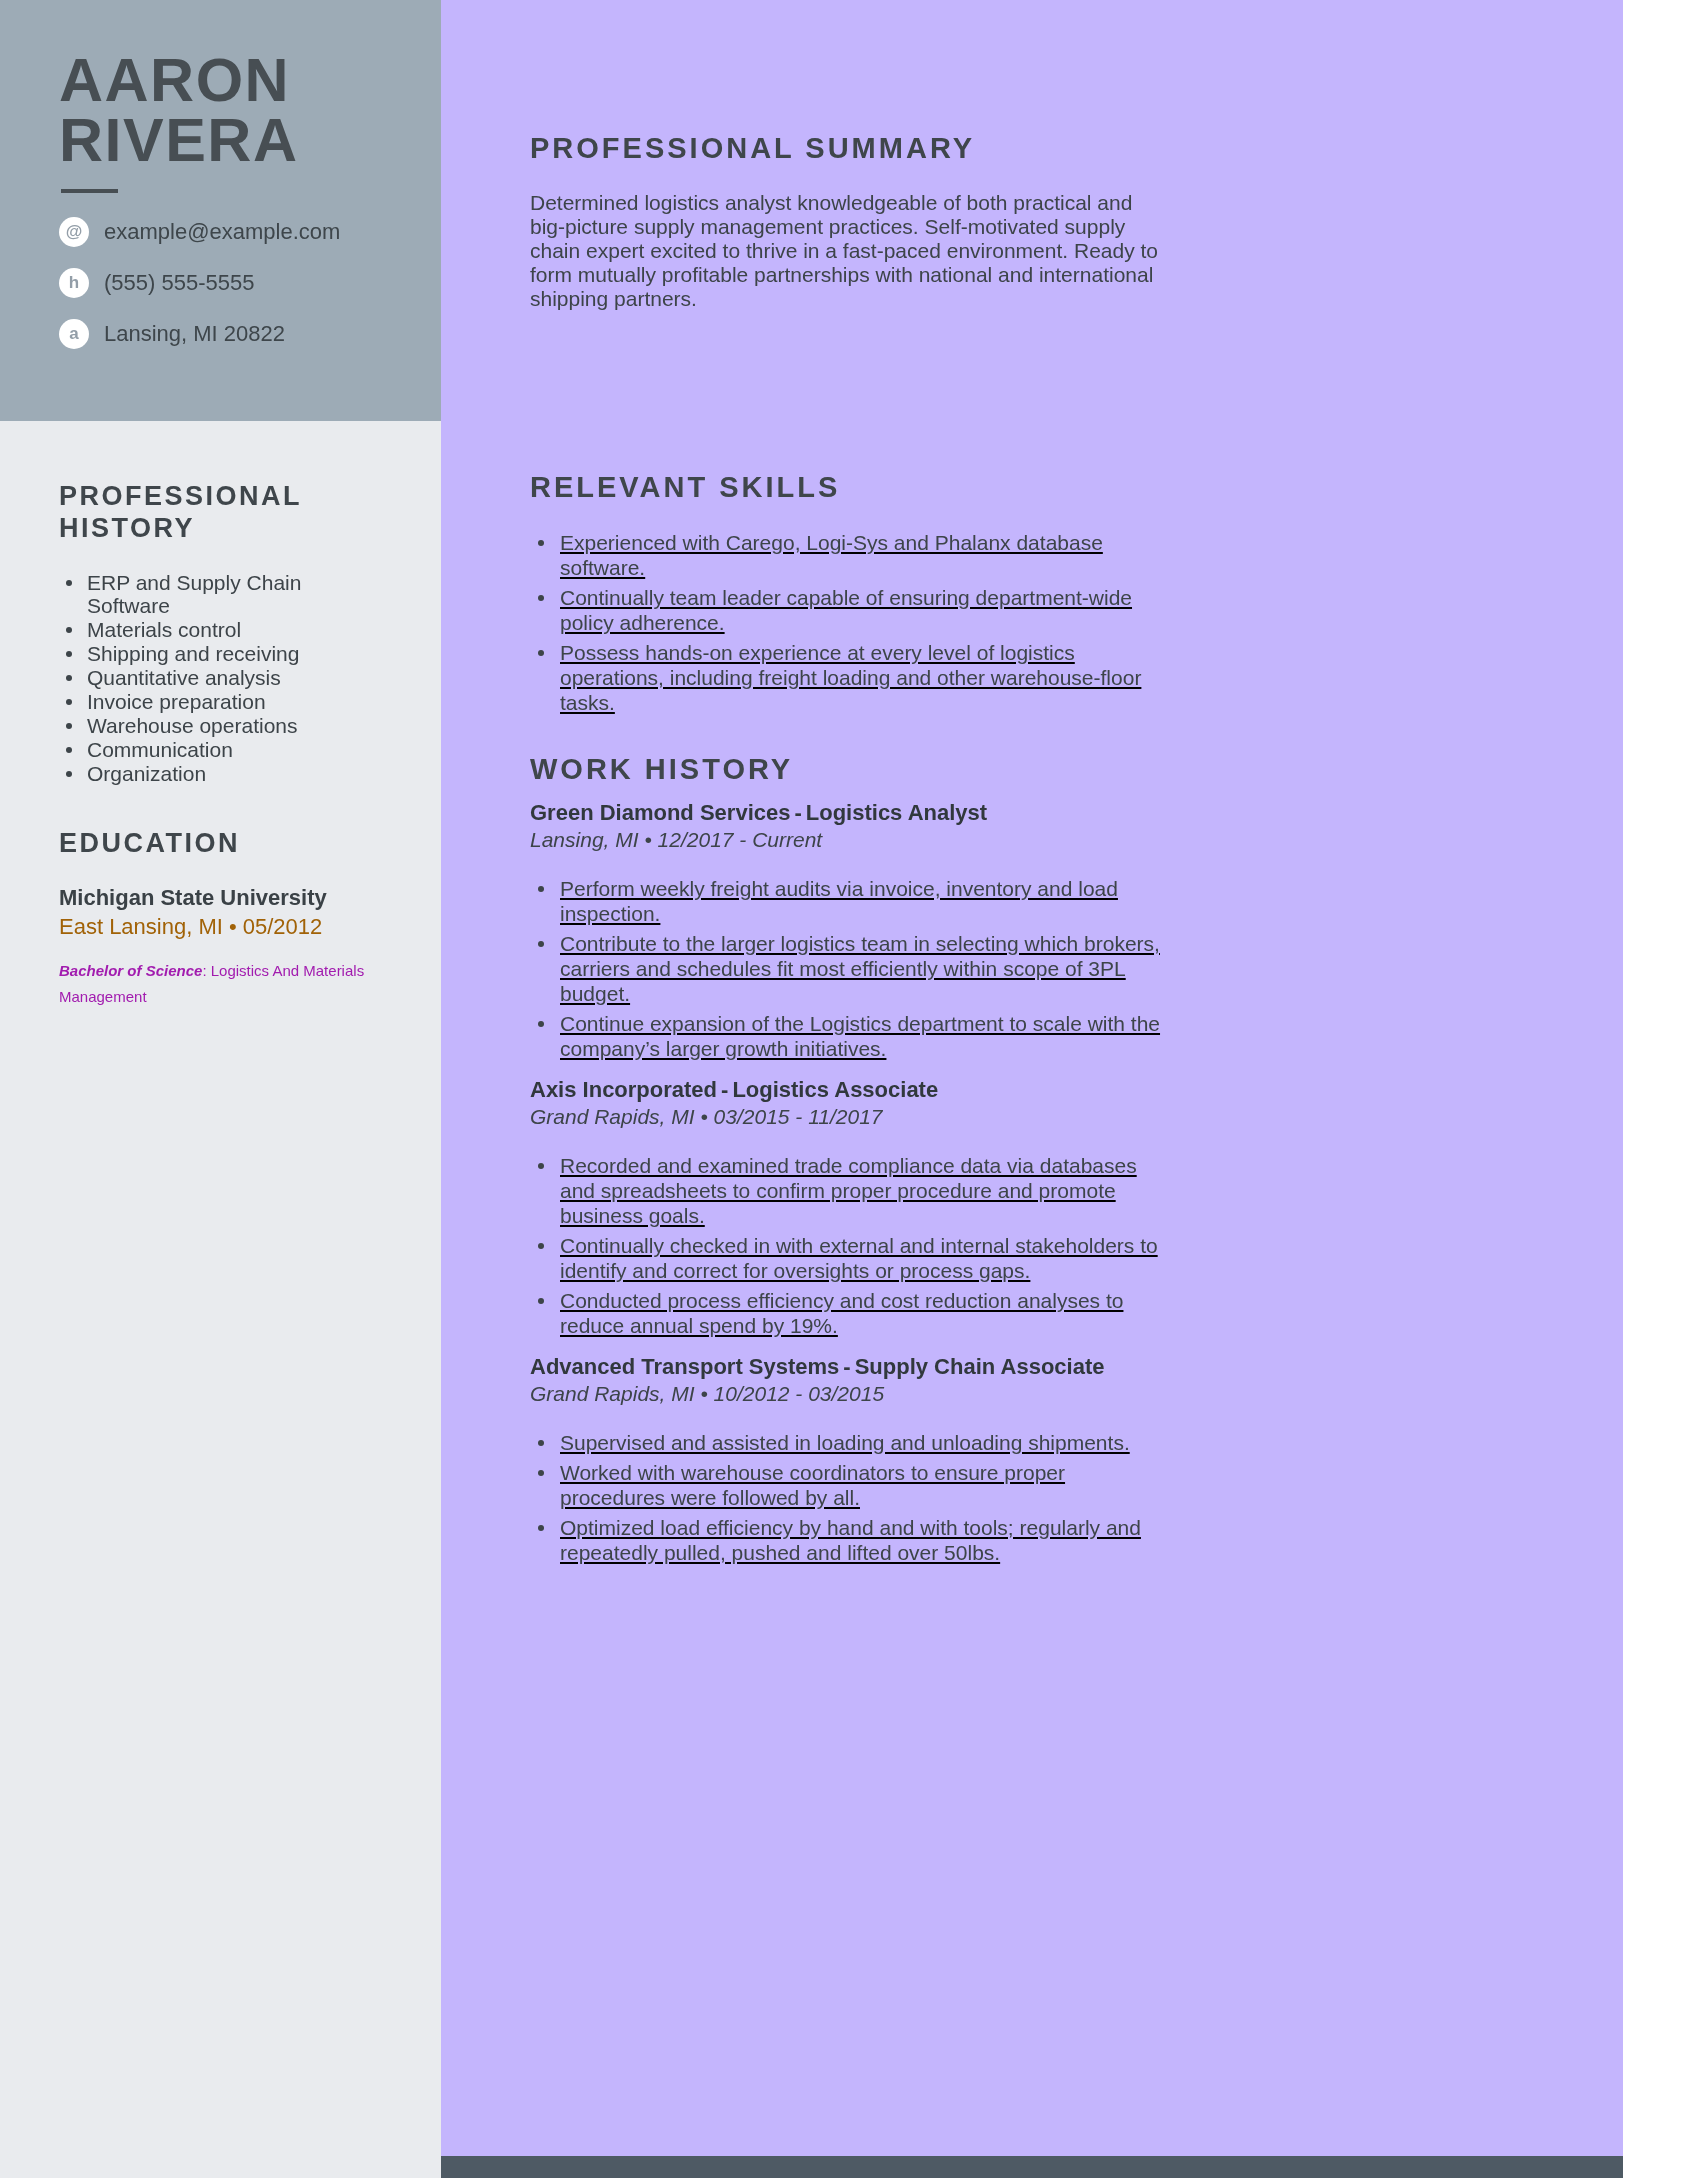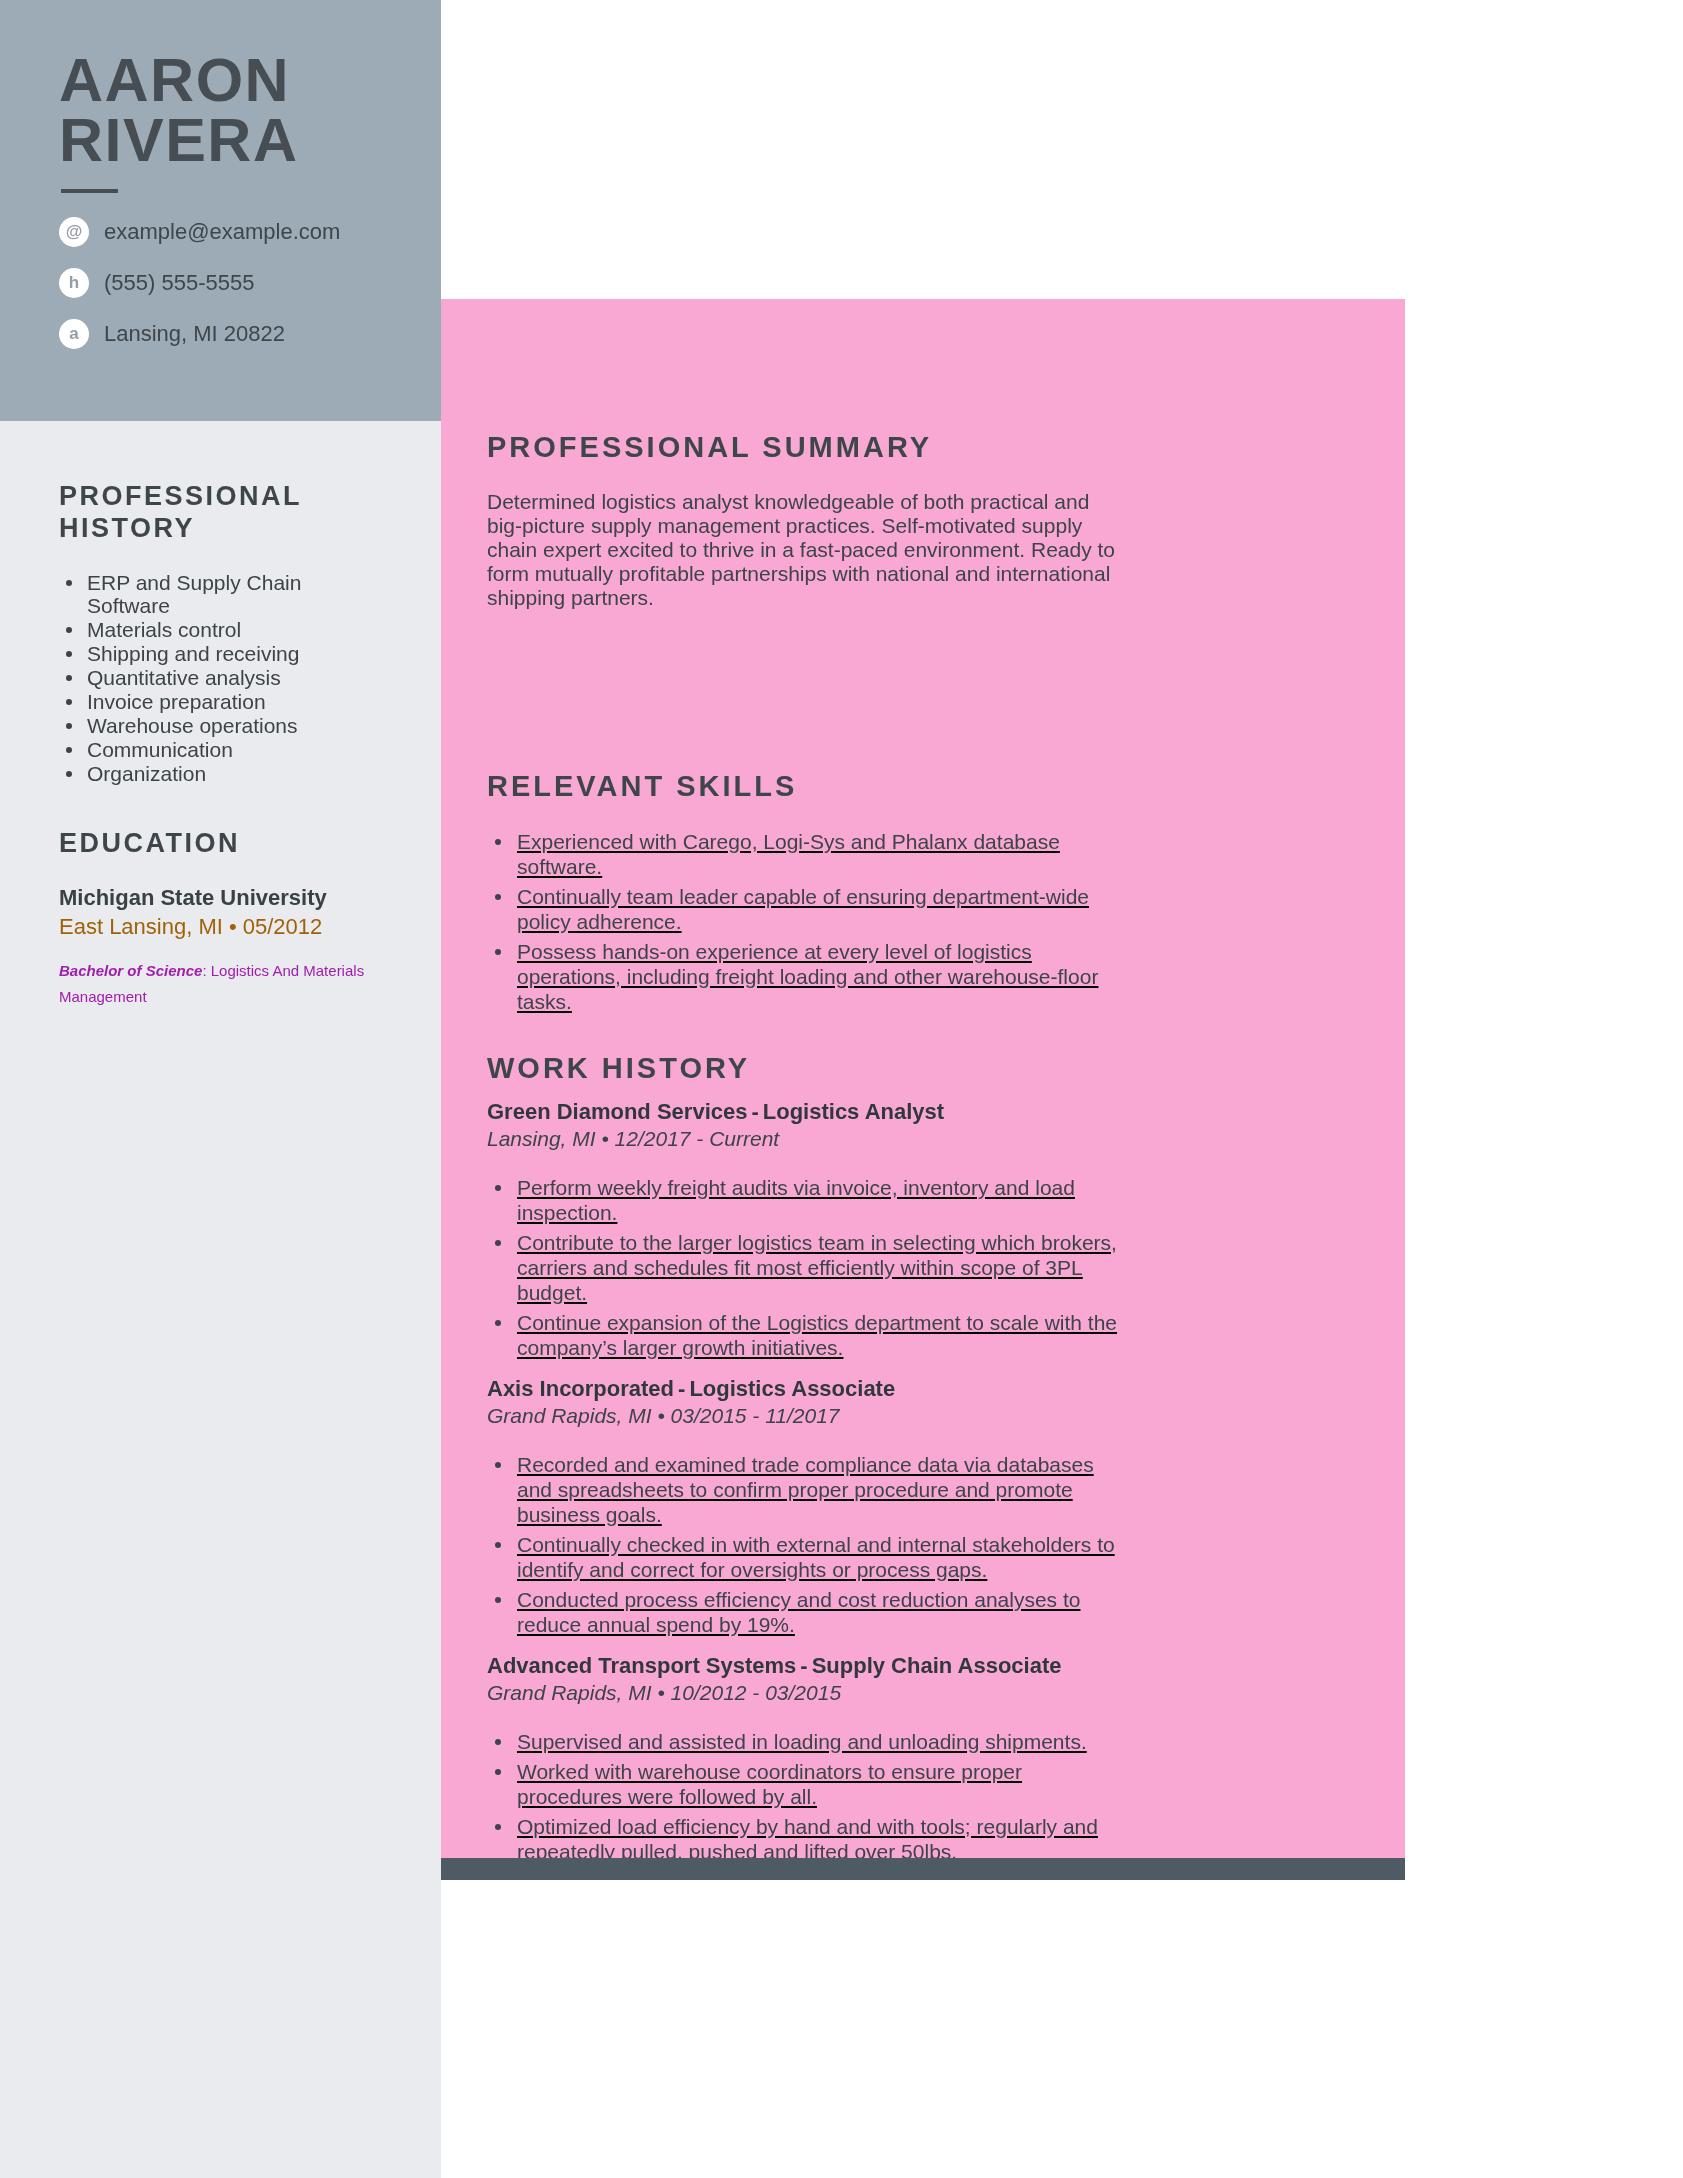--- a/index.html
+++ b/index.html
@@ -3,26 +3,25 @@
 <meta charset="utf-8">
 <style>
   * { box-sizing: border-box; margin: 0; padding: 0; }
   html, body { width: 1683px; }
   body {
     font-family: "Liberation Sans", sans-serif;
     background: #ffffff;
   }
   .page {
     position: relative;
-    width: 1405px;
+    width: 1623px;
     height: 2178px;
     display: flex;
     background: #ffffff;
     overflow: hidden;
-    align-items: center;
   }
 
   
   .left-col {
     flex: 0 0 441px;
     width: 441px;
     height: 100%;
     background: #e9ebee;
     display: flex;
     flex-direction: column;
@@ -105,22 +104,22 @@
   .education-section { margin-top: 42px; }
   .edu-school { font-size: 22px; font-weight: bold; color: #3a4146; margin-bottom: 3px; }
   .edu-meta { font-size: 22px; color: #a16207; margin-bottom: 18px; }
   .edu-degree { font-size: 15px; color: #a21caf; line-height: 26px; max-width: 327px; }
   .degree-name { font-weight: bold; font-style: italic; }
 
   
   .right-col {
     flex: 1;
     position: relative;
-    background: #f9a8d4;
-    padding: 132px 0 0 46px;
+    background: #c4b5fd;
+    padding: 132px 0 0 89px;
   }
   .main-heading {
     font-size: 29px;
     font-weight: bold;
     letter-spacing: 3px;
     color: #3f464b;
     margin-bottom: 26px;
   }
   .body-text {
     font-size: 21px;

